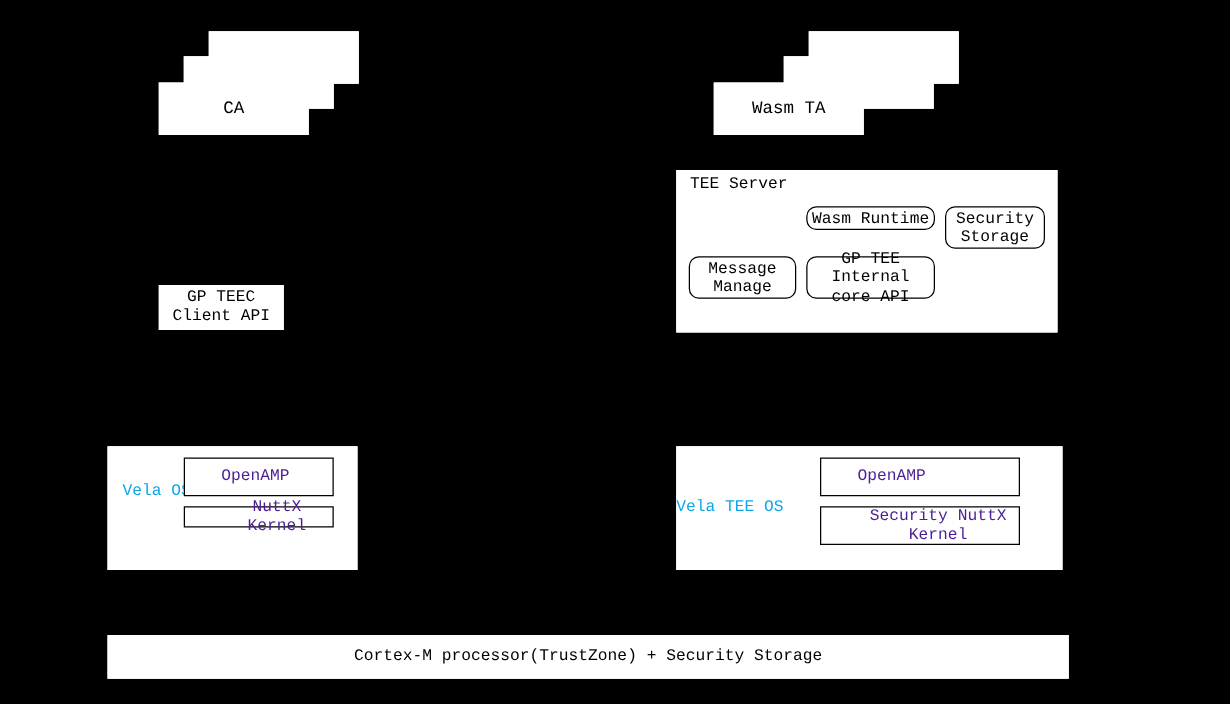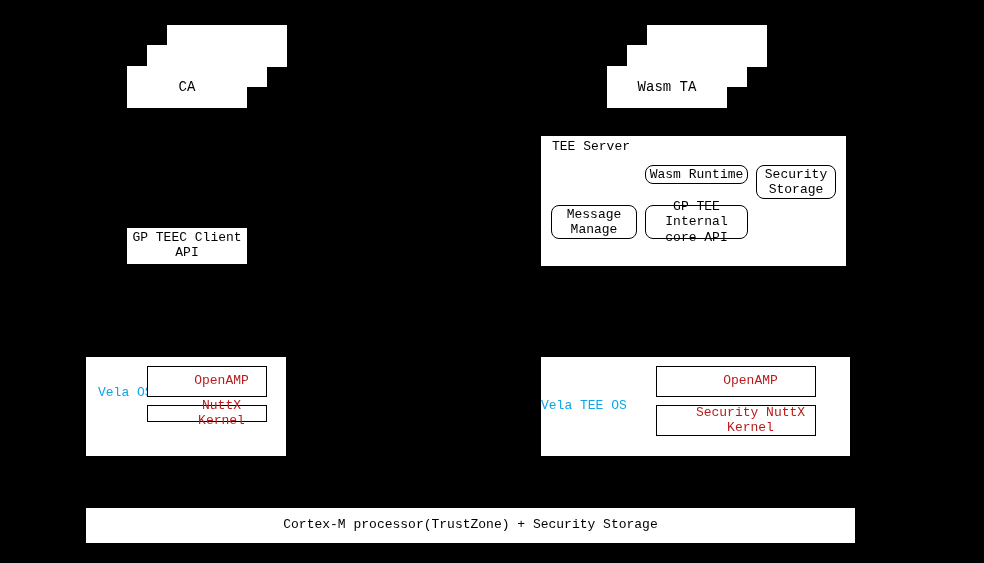--- a/index.html
+++ b/index.html
@@ -40,23 +40,22 @@
     border: 1px solid #ffffff;
     box-sizing: border-box;
   }
   .inner-box {
     position: absolute;
     background: #ffffff;
     border: 1px solid #000000;
     box-sizing: border-box;
     display: flex;
     align-items: center;
-    justify-content: center;
-    text-align: center;
-    color: #b91c1c;
+    text-align: center;
+    color: #4c1d95;
     line-height: 1.15;
     padding-left: 29px;
   }
   .pill {
     position: absolute;
     background: #ffffff;
     border: 1px solid #000000;
     border-radius: 8px;
     box-sizing: border-box;
     display: flex;
@@ -100,24 +99,24 @@
 
   
   
   #ca-card-back   { left:167px; top:25px;  width:120px; height:42px; }
   #ca-card-mid    { left:147px; top:45px;  width:120px; height:42px; }
   #ca-card-front  { left:127px; top:66px;  width:120px; height:42px; font-size:14px; }
 
   
   #ta-card-back   { left:647px; top:25px;  width:120px; height:42px; }
   #ta-card-mid    { left:627px; top:45px;  width:120px; height:42px; }
-  #ta-card-front  { left:607px; top:66px;  width:120px; height:42px; font-size:14px;align-items:center; }
-
-  
-  #gp-teec { left:127px; top:228px; width:120px; height:36px; font-size:13px; }
+  #ta-card-front  { left:571px; top:66px;  width:120px; height:42px; font-size:14px;align-items:center; }
+
+  
+  #gp-teec { left:127px; top:228px; width:100px; height:36px; font-size:13px; }
 
   
   #tee-server-panel { left:541px; top:136px; width:305px; height:130px; }
   #tee-server-title { left:552px; top:139px; font-size:13px; }
   #tee-ta-manager   { left:551px; top:165px; width:86px;  height:34px; font-size:13px; }
   #tee-wasm-runtime { left:645px; top:165px; width:103px; height:19px; font-size:13px; }
   #tee-security-storage { left:756px; top:165px; width:80px; height:34px; font-size:13px; }
   #tee-message-manage   { left:551px; top:205px; width:86px;  height:34px; font-size:13px; }
   #tee-gp-internal-api  { left:645px; top:205px; width:103px; height:34px; font-size:13px; }
   #tee-key-manage       { left:756px; top:205px; width:80px;  height:34px; font-size:13px; }

